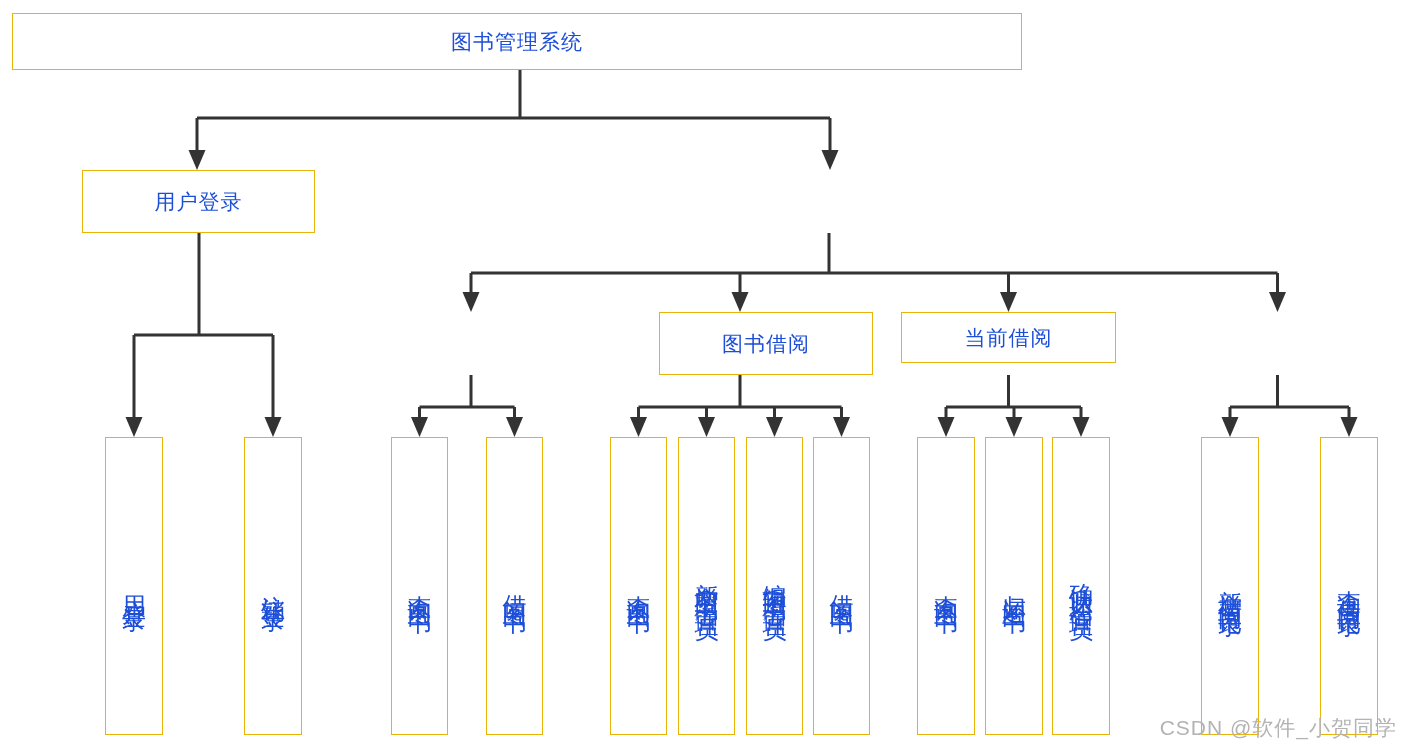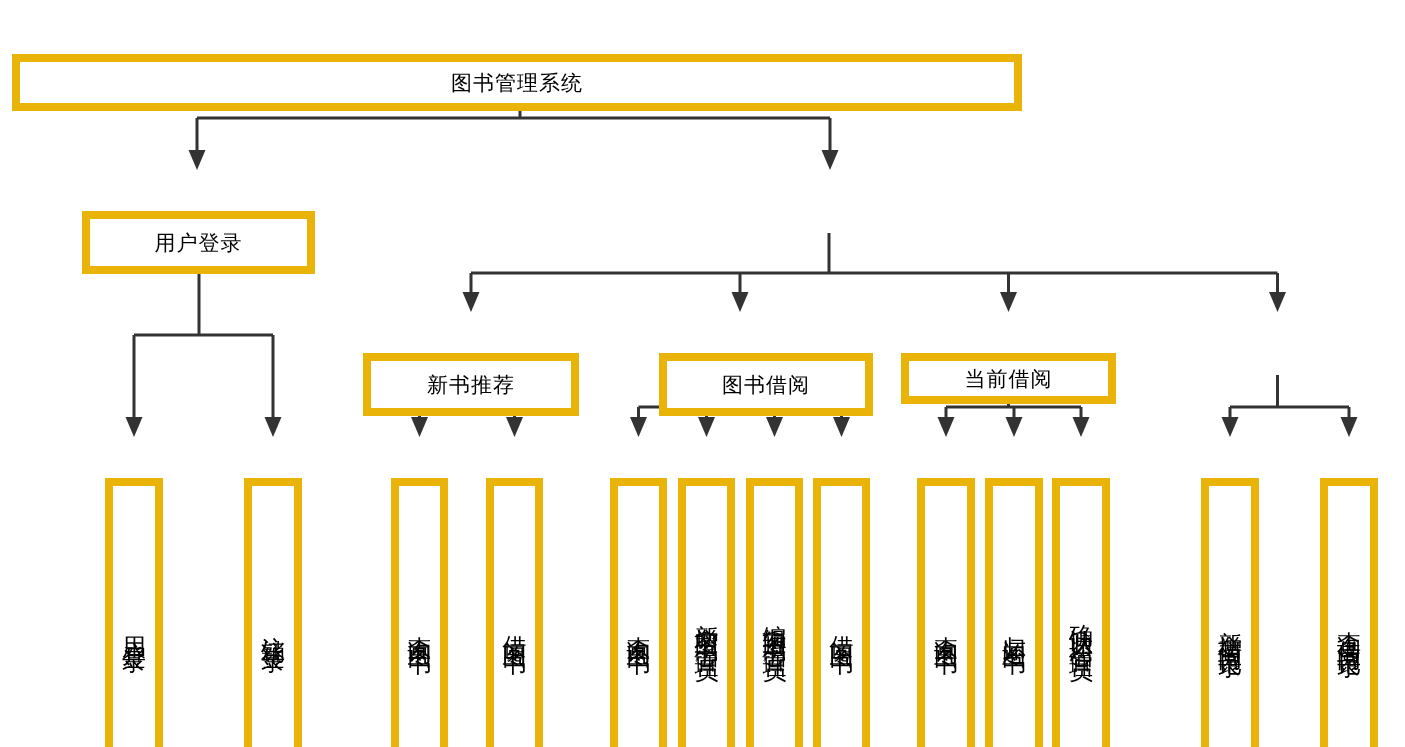--- a/index.html
+++ b/index.html
@@ -10,28 +10,27 @@
     font-family: "Liberation Sans", "DejaVu Sans", sans-serif;
     overflow: hidden;
   }
   .stage { position: absolute; left: 0; top: 0; width: 1405px; height: 747px; }
   svg.connectors { position: absolute; left: 0; top: 0; z-index: 0; }
   .cline { stroke: #333333; stroke-width: 3; fill: none; }
   .chead { fill: #333333; stroke: none; }
   .node {
     position: absolute;
     background: #ffffff;
-    border: 8px solid #eab308;
-    color: #000000;
+    border: 1px solid #eab308;
+    color: #1d4ed8;
     display: flex;
     align-items: center;
     justify-content: center;
     z-index: 1;
     text-align: center;
-    margin-top: 41px;
   }
   .h-node { font-size: 21px; letter-spacing: 1px; }
   .v-node {
     writing-mode: vertical-rl;
     font-size: 24px;
     letter-spacing: 5px;
     line-height: 1;
   }
   .watermark {
     position: absolute;
@@ -96,21 +95,20 @@
       <path class="cline" d="M1277.5 375 V407 M1230 407 H1349 M1230 407 V419 M1349 407 V419"></path>
       <polygon class="chead" points="1221.5,417 1238.5,417 1230,437"></polygon>
       <polygon class="chead" points="1340.5,417 1357.5,417 1349,437"></polygon>
     </g>
   </svg>
 
   <div class="node h-node" style="left:12px; top:13px; width:1010px; height:57px">图书管理系统</div>
 
   <div class="node h-node" style="left:82px; top:170px; width:233px; height:63px">用户登录</div>
 
-  <div class="node h-node" style="left:363px; top:312px; width:216px; height:63px">新书推荐</div>
   <div class="node h-node" style="left:659px; top:312px; width:214px; height:63px">图书借阅</div>
   <div class="node h-node" style="left:901px; top:312px; width:215px; height:51px">当前借阅</div>
 
   <div class="node v-node" style="left:105px; top:437px; width:58px; height:298px">用户登录</div>
   <div class="node v-node" style="left:244px; top:437px; width:58px; height:298px">注销登录</div>
 
   <div class="node v-node" style="left:391px; top:437px; width:57px; height:298px">查询图书</div>
   <div class="node v-node" style="left:486px; top:437px; width:57px; height:298px">借阅图书</div>
 
   <div class="node v-node" style="left:610px; top:437px; width:57px; height:298px">查询图书</div>
@@ -118,13 +116,14 @@
   <div class="node v-node" style="left:746px; top:437px; width:57px; height:298px">编辑图书（管理员）</div>
   <div class="node v-node" style="left:813px; top:437px; width:57px; height:298px">借阅图书</div>
 
   <div class="node v-node" style="left:917px; top:437px; width:58px; height:298px">查询图书</div>
   <div class="node v-node" style="left:985px; top:437px; width:58px; height:298px">归还图书</div>
   <div class="node v-node" style="left:1052px; top:437px; width:58px; height:298px">确认归还（管理员）</div>
 
   <div class="node v-node" style="left:1201px; top:437px; width:58px; height:298px">新增借阅记录</div>
   <div class="node v-node" style="left:1320px; top:437px; width:58px; height:298px">查询借阅记录</div>
 
+  <div class="watermark">CSDN @软件_小贺同学</div>
 </div>
 
 </body></html>

